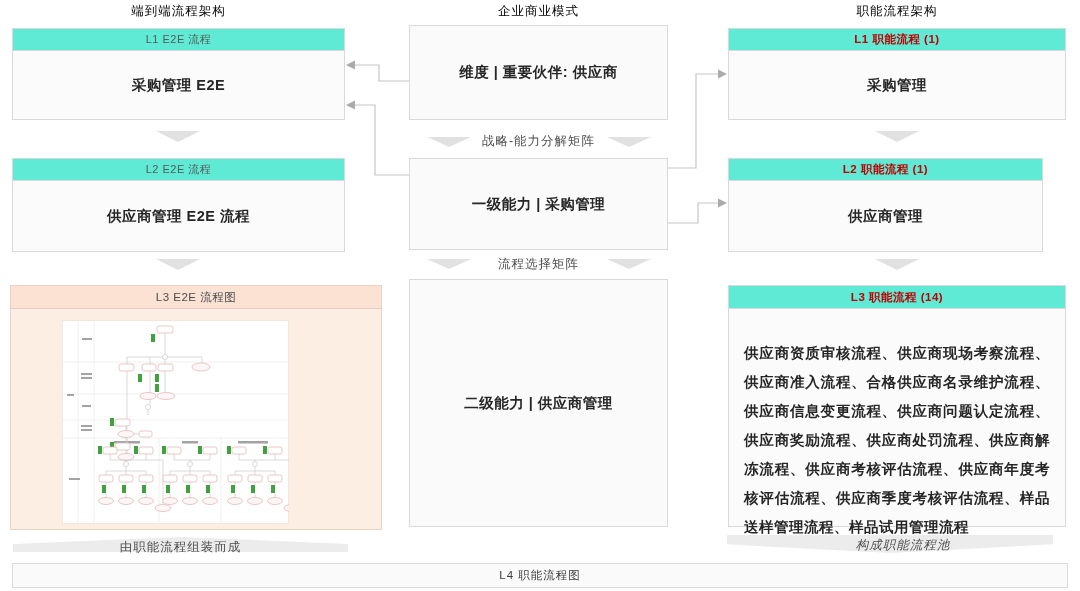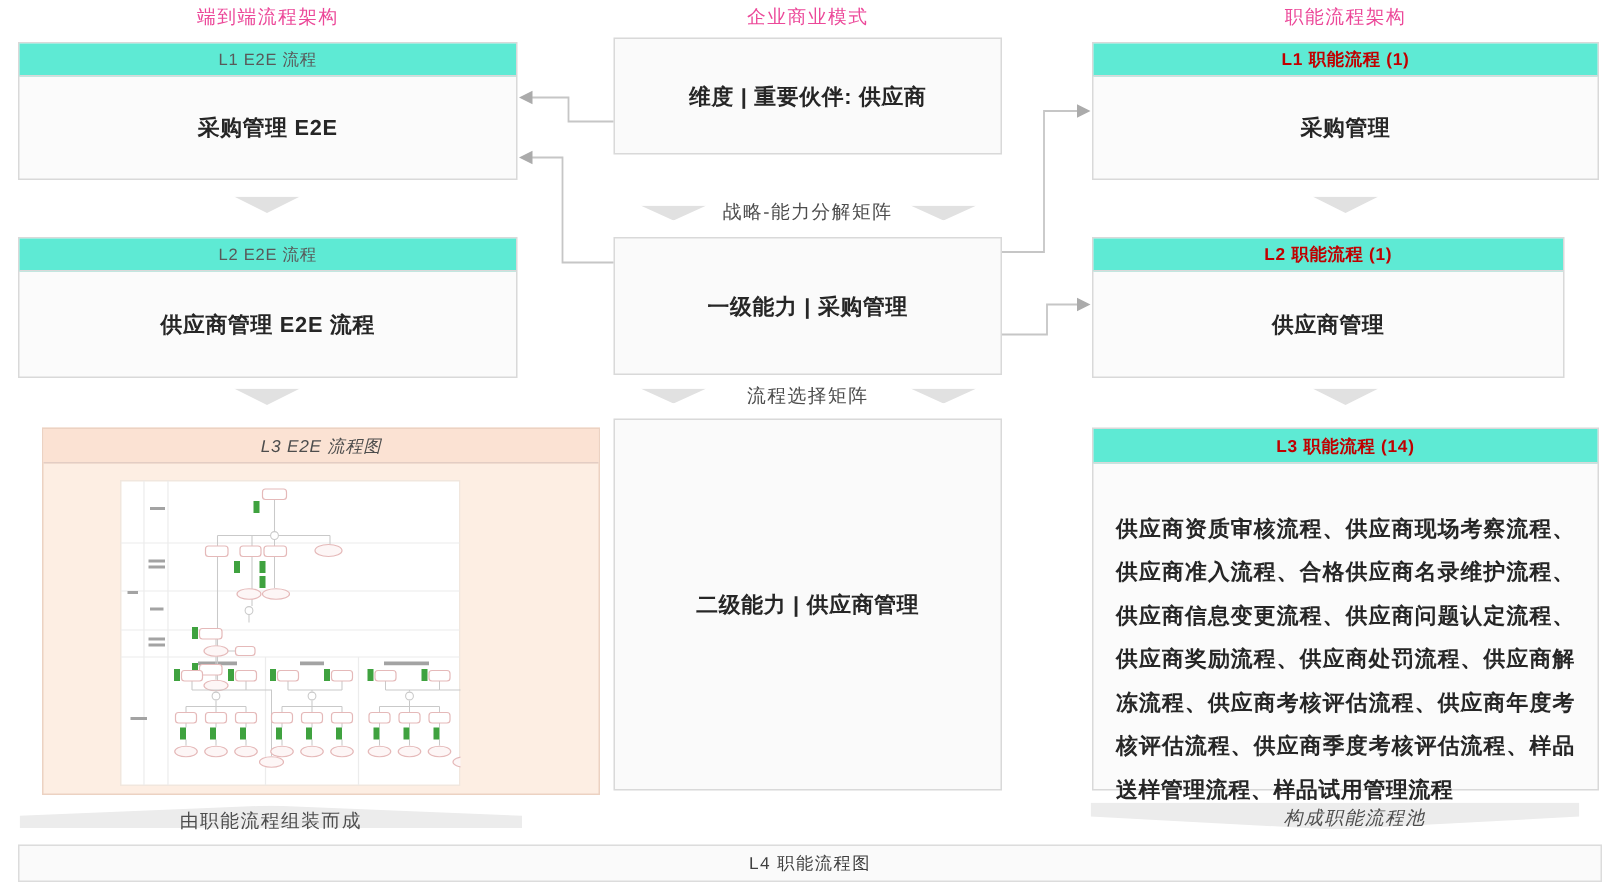--- a/index.html
+++ b/index.html
@@ -2,21 +2,21 @@
 <html><head>
 <meta charset="utf-8">
 <style>
   html,body{margin:0;padding:0;background:#fff;}
   .canvas{
     position:relative;width:1080px;height:591px;background:#fff;overflow:hidden;
     font-family:"Liberation Sans","DejaVu Sans",sans-serif;
   }
   .col-title{
     position:absolute;top:3px;height:16px;text-align:center;
-    font-size:12.5px;color:#ec4899;letter-spacing:1px;
+    font-size:12.5px;color:#000000;letter-spacing:1px;
   }
   
   .panel{position:absolute;border:1px solid #d9d9d9;background:#fbfbfb;display:flex;flex-direction:column;box-sizing:border-box;}
   .panel-header{
     height:21px;flex:0 0 21px;background:#5eead4;border-bottom:1px solid #d9d9d9;
     display:flex;align-items:center;justify-content:center;font-size:11px;color:#595959;letter-spacing:.5px;
   }
   .panel-header.red{color:#c00000;font-weight:bold;font-size:11.5px;}
   .panel-body{flex:1;display:flex;align-items:center;justify-content:center;
     font-weight:bold;font-size:14.5px;color:#262626;letter-spacing:.5px;}
@@ -58,21 +58,21 @@
   <div class="panel" style="left:12px;top:28px;width:333px;height:92px;">
     <div class="panel-header">L1 E2E 流程</div>
     <div class="panel-body">采购管理 E2E</div>
   </div>
   <div class="chev" style="left:156px;top:131px;"></div>
   <div class="panel" style="left:12px;top:158px;width:333px;height:94px;">
     <div class="panel-header">L2 E2E 流程</div>
     <div class="panel-body">供应商管理 E2E 流程</div>
   </div>
   <div class="chev" style="left:156px;top:259px;"></div>
-  <div class="panel peach" style="left:28px;top:285px;width:372px;height:245px;font-style:italic;">
+  <div class="panel peach" style="left:10px;top:285px;width:372px;height:245px;">
     <div class="panel-header">L3 E2E 流程图</div>
     <div class="panel-body" style="position:relative;">
 
       <svg class="flowthumb" width="227" height="204" viewBox="0 0 227 204">
         <rect x="0.5" y="0.5" width="226" height="203" fill="#ffffff" stroke="#f1e7de"></rect>
         <g stroke="#ececec" stroke-width="0.8">
           <line x1="16" y1="0.5" x2="16" y2="203.5"></line>
           <line x1="32" y1="0.5" x2="32" y2="203.5"></line>
           <line x1="0.5" y1="42" x2="226.5" y2="42"></line>
           <line x1="0.5" y1="74" x2="226.5" y2="74"></line>
@@ -181,21 +181,21 @@
             <ellipse cx="193" cy="181" rx="7.5" ry="3.5" fill="#fdf6f6" stroke="#e5b9b9" stroke-width="0.8"></ellipse>
             <rect x="206" y="155" width="14" height="7" rx="2" fill="#fff" stroke="#e5b9b9" stroke-width="0.8"></rect>
             <rect x="209" y="165" width="4" height="8" fill="#3fa23f"></rect>
             <ellipse cx="213" cy="181" rx="7.5" ry="3.5" fill="#fdf6f6" stroke="#e5b9b9" stroke-width="0.8"></ellipse>
             <ellipse cx="230" cy="188" rx="8" ry="3.5" fill="#fdf6f6" stroke="#e5b9b9" stroke-width="0.8"></ellipse>
           </g>
       </svg>
     </div>
   </div>
 
-  <div class="mbox" style="left:409px;top:25px;width:259px;height:78px;">维度 | 重要伙伴: 供应商</div>
+  <div class="mbox" style="left:409px;top:25px;width:259px;height:95px;">维度 | 重要伙伴: 供应商</div>
   <div class="chev small" style="left:427px;top:137px;"></div>
   <div class="mlabel" style="left:409px;top:133px;width:259px;">战略-能力分解矩阵</div>
   <div class="chev small" style="left:607px;top:137px;"></div>
   <div class="mbox" style="left:409px;top:158px;width:259px;height:92px;">一级能力 | 采购管理</div>
   <div class="chev small" style="left:427px;top:259px;"></div>
   <div class="mlabel" style="left:409px;top:256px;width:259px;">流程选择矩阵</div>
   <div class="chev small" style="left:607px;top:259px;"></div>
   <div class="mbox" style="left:409px;top:279px;width:259px;height:248px;">二级能力 | 供应商管理</div>
 
   <div class="panel" style="left:728px;top:28px;width:338px;height:92px;">

